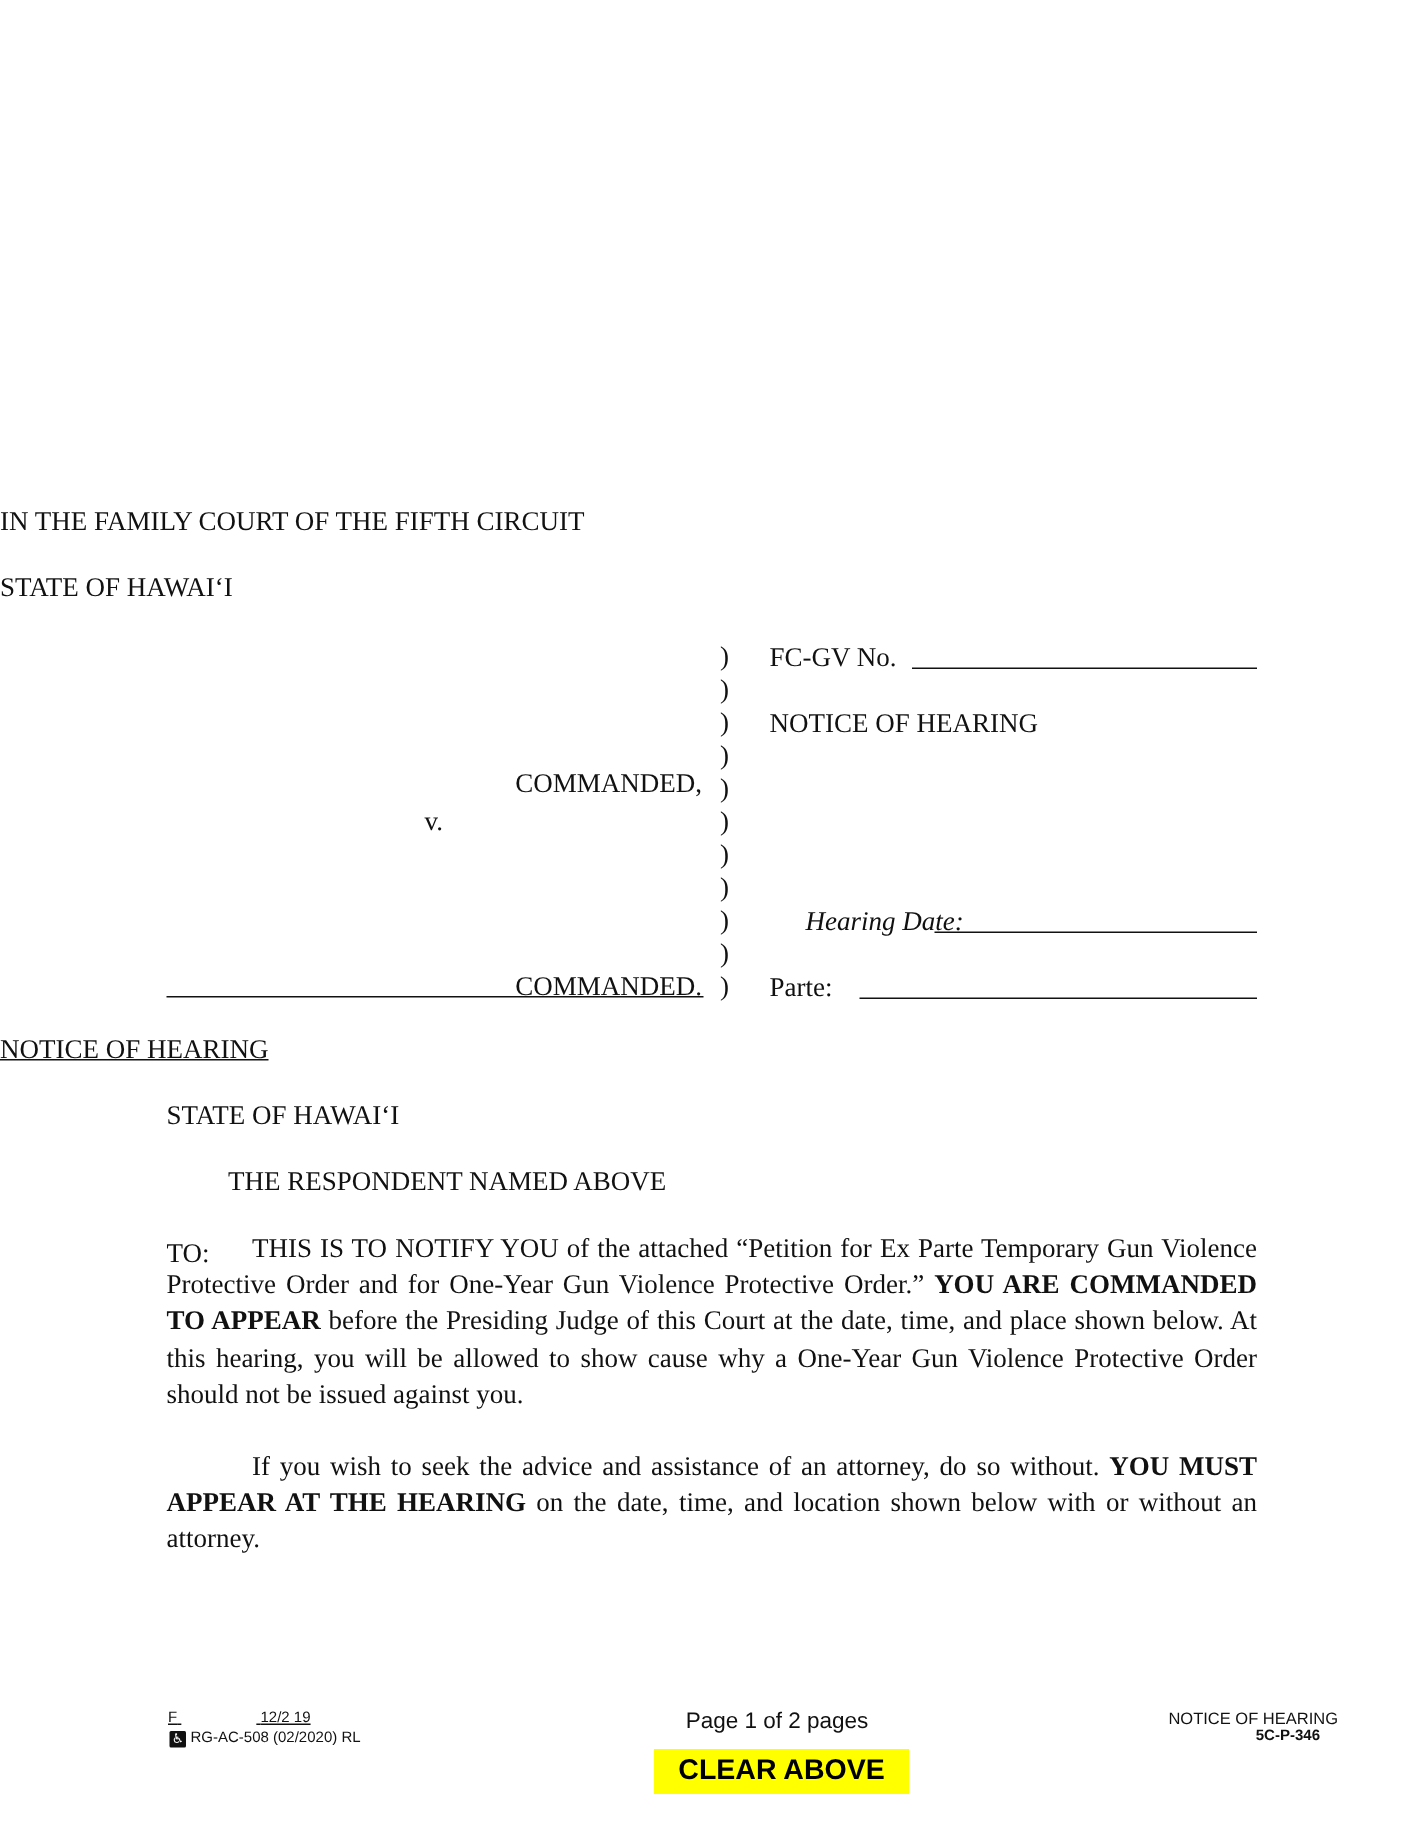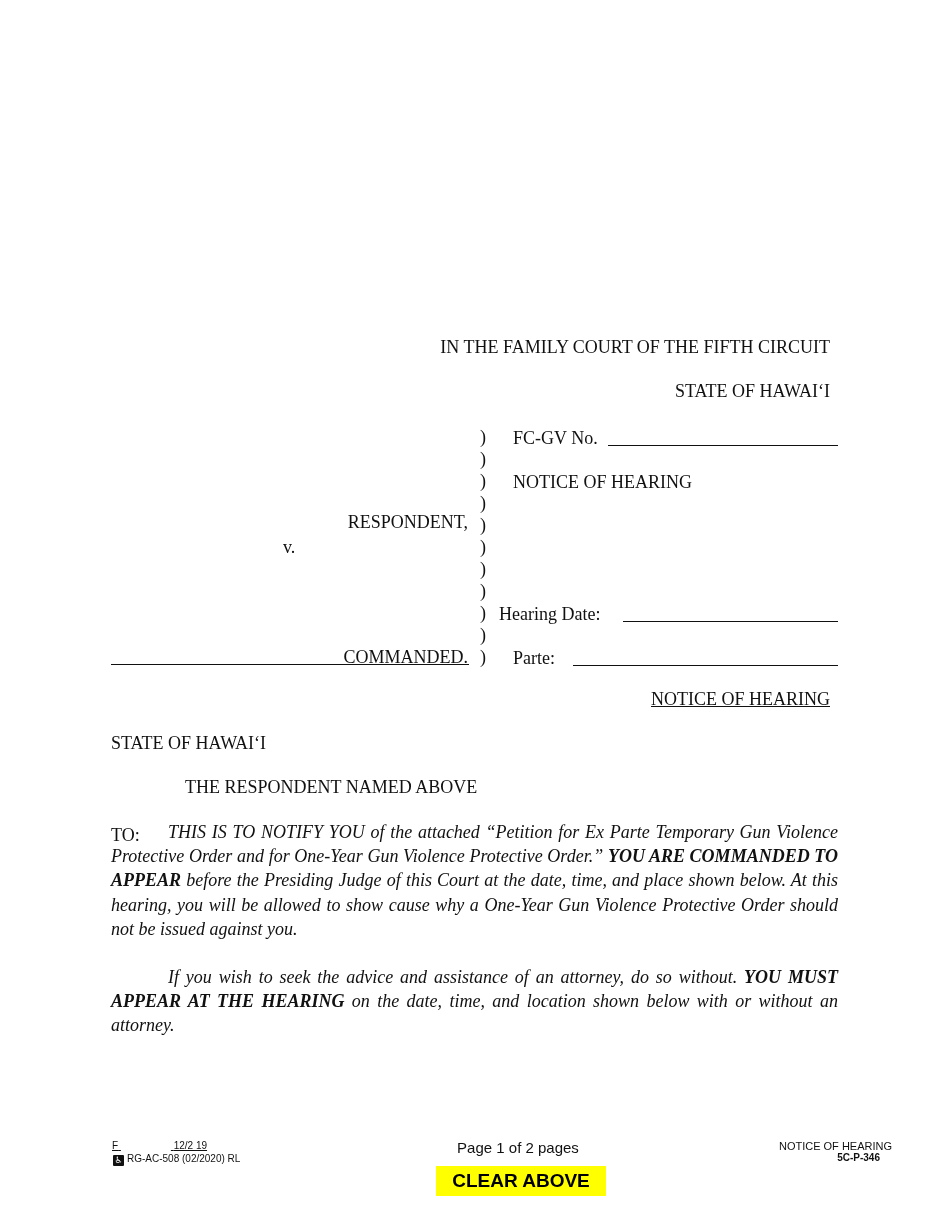--- a/index.html
+++ b/index.html
@@ -1,27 +1,27 @@
 <!DOCTYPE html>
 <html><head>
   <meta charset="utf-8">
   <style>
     html, body { margin: 0; padding: 0; background: #ffffff; }
     body { width: 950px; height: 1230px; position: relative; overflow: hidden;
            font-family: "Liberation Serif", "DejaVu Serif", serif; color: #111; }
     .abs { position: absolute; white-space: nowrap; }
     .serif { font-size: 18px; line-height: 22px; }
-    .center { left: 0; width: 830px; text-align: right; }
+    .center { left: 0; width: 830px; text-align: left; }
     .paren { position: absolute; left: 480px; font-size: 18px; line-height: 22px; }
     .line { position: absolute; border-bottom: 1px solid #111; height: 0; }
     .field-input { position: absolute; border: none; border-bottom: 1px solid #111;
                    background: transparent; font-family: "Liberation Serif", serif;
                    font-size: 18px; height: 20px; padding: 0; outline: none; }
     .body-text { position: absolute; left: 111px; width: 727px; font-size: 18px;
-                 line-height: 24.2px; text-align: justify; font-style: italic; }
+                 line-height: 24.2px; text-align: justify; }
     .body-text b { font-weight: bold; }
     .indent { display: inline-block; width: 57px; }
     .sans { font-family: "Liberation Sans", "DejaVu Sans", sans-serif; }
     .clear-btn { position: absolute; left: 436px; top: 1166px; width: 170px; height: 30px;
                  background: #ffff00; border: none; font-family: "Liberation Sans", sans-serif;
                  font-weight: bold; font-size: 19px; color: #000; padding: 0; cursor: pointer; }
     .acc-icon { display: inline-block; width: 11px; height: 11px; background: #111;
                 color: #fff; font-size: 9px; line-height: 11px; text-align: center;
                 vertical-align: -1px; margin-right: 3px; border-radius: 1px; }
   </style>
@@ -39,41 +39,41 @@
   <span class="paren" style="top:514px;">)</span>
   <span class="paren" style="top:536px;">)</span>
   <span class="paren" style="top:558px;">)</span>
   <span class="paren" style="top:580px;">)</span>
   <span class="paren" style="top:602px;">)</span>
   <span class="paren" style="top:624px;">)</span>
   <span class="paren" style="top:646px;">)</span>
 </div>
 
 <input class="field-input" style="left: 111px; top: 488px; width: 355px; border-bottom: none;" value="">
-<div class="abs serif" style="top:511px; right:482px;">RESPONDENT,</div>
+<div class="abs serif" style="top:511px; right:482px;">COMMANDED,</div>
 <div class="abs serif" style="top:536px; left:283px;">v.</div>
 <input class="field-input" style="left: 111px; top: 622px; width: 355px; border-bottom: none;" value="">
 <div class="abs serif" style="top:646px; right:482px;">COMMANDED.</div>
 <div class="line" style="left:111px; top:664px; width:358px;"></div>
 
 <div class="abs serif" style="top:427px; left:513px;">FC-GV No.</div>
 <input class="field-input" style="left: 608px; top: 425px; width: 230px;" value="">
 
 <div class="abs serif" style="top:471px; left:513px;">NOTICE OF HEARING</div>
 
-<div class="abs serif" style="top:603px; left:499px;">Hearing Date:</div>
+<div class="abs serif" style="top:603px; left:537px;font-style:italic;">Hearing Date:</div>
 <input class="field-input" style="left: 623px; top: 601px; width: 215px;" value="">
 
 <div class="abs serif" style="top:647px; left:513px;">Parte:</div>
 <input class="field-input" style="left: 573px; top: 645px; width: 265px;" value="">
 
 <div class="abs serif center" style="top:688px; text-decoration:underline;">NOTICE OF HEARING</div>
 <div class="abs serif" style="top:732px; left:111px;">STATE OF HAWAI‘I</div>
 <div class="abs serif" style="top:824px; left:111px;">TO:</div>
-<div class="abs serif" style="top:776px; left:185px;">THE RESPONDENT NAMED ABOVE</div>
+<div class="abs serif" style="top:776px; left:152px;">THE RESPONDENT NAMED ABOVE</div>
 
 <div class="body-text" style="top:820px;"><span class="indent"></span><span>THIS IS TO NOTIFY YOU of the attached “Petition for Ex Parte Temporary Gun Violence Protective Order and for One-Year Gun Violence Protective Order.” </span><b>YOU ARE COMMANDED TO APPEAR</b><span> before the Presiding Judge of this Court at the date, time, and place shown below. At this hearing, you will be allowed to show cause why a One-Year Gun Violence Protective Order should not be issued against you.</span></div>
 
 <div class="body-text" style="top:965px;"><span class="indent"></span><span>If you wish to seek the advice and assistance of an attorney, do so without. </span><b>YOU MUST APPEAR AT THE HEARING</b><span> on the date, time, and location shown below with or without an attorney.</span></div>
 
 <div class="abs sans" style="top:1140px; left:112px; font-size:10px; line-height:12px;text-decoration:underline;">
   <span>F</span>
   <span style="display:inline-block; width:50px;"></span>
   <span>12/2  19</span>
 </div>

